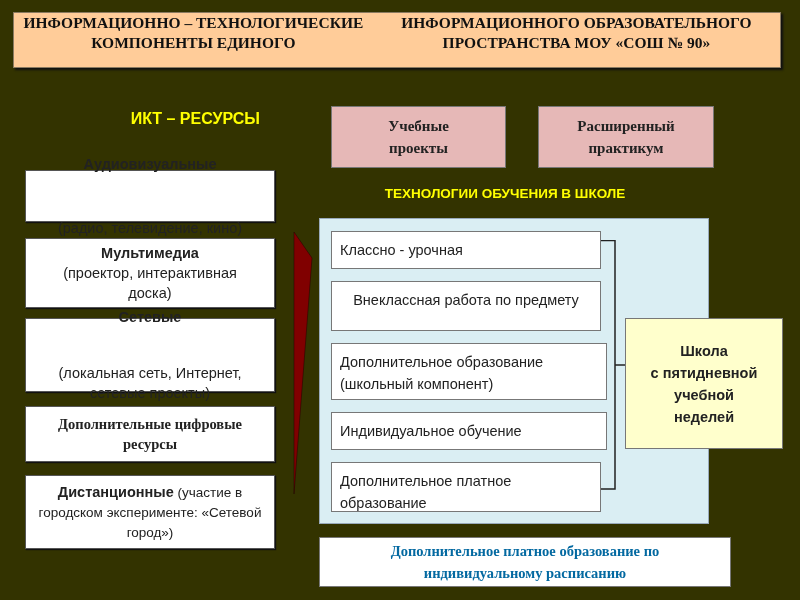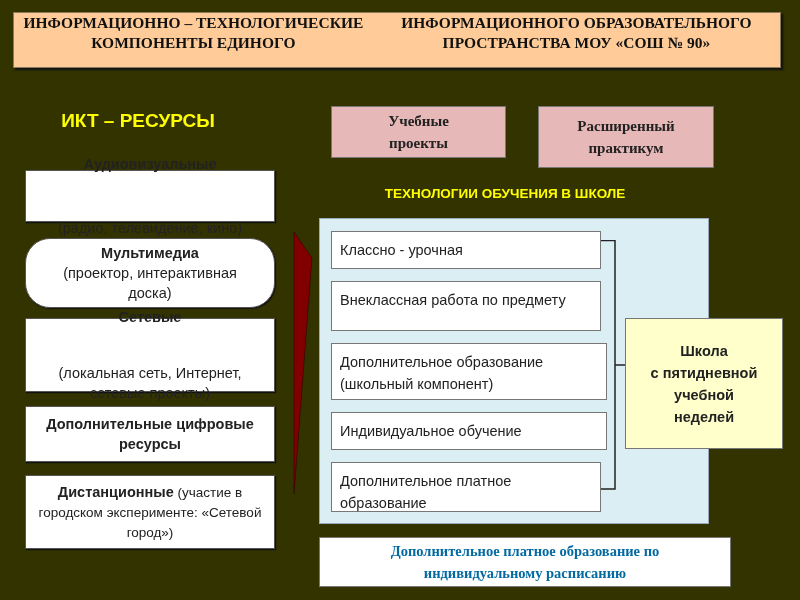--- a/index.html
+++ b/index.html
@@ -1,20 +1,20 @@
 <!DOCTYPE html>
 <html><head>
 <meta charset="utf-8">
 <style>
   html, body { margin:0; padding:0; }
   body { width:800px; height:600px; background:#333300; position:relative; overflow:hidden; font-family:"Liberation Sans", sans-serif; }
   .abs { position:absolute; box-sizing:border-box; }
   .title-box { left:13px; top:12px; width:768px; height:56px; background:#ffcc99; border:1px solid #8a7a60; box-shadow:2px 2px 2px #111; font-family:"Liberation Serif", serif; font-weight:bold; font-size:15.5px; line-height:20px; text-align:center; color:#111; display:flex; flex-direction:row; justify-content:center; }
   .yellow-h { color:#ffff00; font-weight:bold; text-align:center; }
-  .ikt-title { left:28px; top:110px; width:220px; font-size:19px; }
+  .ikt-title { left:40px; top:110px; width:220px; font-size:16px;text-align:right; }
   .tech-title { left:340px; top:186px; width:330px; font-size:13.5px; }
   .res-box { left:25px; width:250px; background:#fff; border:1px solid #555; box-shadow:1px 1px 1px #111; text-align:center; font-size:14.5px; line-height:20px; color:#222; display:flex; flex-direction:column; justify-content:center; }
   .res-box b { font-weight:bold; }
   .pink { background:#e6b8b7; border:1px solid #777; font-family:"Liberation Serif", serif; font-weight:bold; font-size:15px; line-height:22px; text-align:center; color:#222; display:flex; flex-direction:column; justify-content:center; }
   .panel { left:319px; top:218px; width:390px; height:306px; background:#daeef3; border:1px solid #9ab; }
   .tech-item { left:331px; background:#fff; border:1px solid #777; font-size:14.5px; line-height:22px; color:#222; padding:7px 8px; }
   .school-box { left:625px; top:318px; width:158px; height:131px; background:#ffffcc; border:1px solid #777; font-weight:bold; font-size:14.5px; line-height:22px; text-align:center; color:#222; display:flex; flex-direction:column; justify-content:center; }
   .bottom-box { left:319px; top:537px; width:412px; height:50px; background:#fff; border:1px solid #777; font-family:"Liberation Serif", serif; font-weight:bold; font-size:14.5px; line-height:22px; text-align:center; color:#0369a1; display:flex; flex-direction:column; justify-content:center; }
 </style>
 </head>
@@ -24,54 +24,54 @@
   <div>ИНФОРМАЦИОННО – ТЕХНОЛОГИЧЕСКИЕ КОМПОНЕНТЫ ЕДИНОГО</div>
   <div>ИНФОРМАЦИОННОГО ОБРАЗОВАТЕЛЬНОГО ПРОСТРАНСТВА МОУ «СОШ № 90»</div>
 </div>
 
 <div class="abs yellow-h ikt-title">ИКТ – РЕСУРСЫ</div>
 
 <div class="abs res-box" style="top:170px;height:52px;gap:44px;">
   <b>Аудиовизуальные</b>
   <span>(радио, телевидение, кино)</span>
 </div>
-<div class="abs res-box" style="top:238px;height:70px;border-radius:25px;">
+<div class="abs res-box" style="top:238px;height:70px;">
   <b>Мультимедиа</b>
   <span style="padding:0 14px;">(проектор, интерактивная доска)</span>
 </div>
 <div class="abs res-box" style="top:318px;height:74px;gap:36px;">
   <b>Сетевые</b>
   <span style="padding:0 10px;">(локальная сеть, Интернет, сетевые проекты)</span>
 </div>
 <div class="abs res-box" style="top:406px;height:56px;">
-  <b style="padding:0 18px;">Дополнительные цифровые ресурсы</b>
+  <b style="padding:0 18px;font-family:Liberation Serif, serif;">Дополнительные цифровые ресурсы</b>
 </div>
 <div class="abs res-box" style="top:475px;height:74px;font-size:13.5px;">
   <div style="padding:0 6px;"><b style="font-size:14.5px;">Дистанционные</b><span> (участие в городском эксперименте: «Сетевой город»)</span></div>
 </div>
 
 <svg class="abs" style="left:290px;top:230px;" width="30" height="270">
   <polygon points="4,2 22,28 4,264" fill="#800000" stroke="#200" stroke-width="0.5"></polygon>
 </svg>
 
-<div class="abs pink" style="left:331px;top:106px;width:175px;height:52px;">
+<div class="abs pink" style="left:331px;top:106px;width:175px;height:62px;">
   <span>Учебные</span>
   <span>проекты</span>
 </div>
 <div class="abs pink" style="left:538px;top:106px;width:176px;height:62px;">
   <span>Расширенный</span>
   <span>практикум</span>
 </div>
 
 <div class="abs yellow-h tech-title">ТЕХНОЛОГИИ ОБУЧЕНИЯ В ШКОЛЕ</div>
 
 <div class="abs panel"></div>
 
 <div class="abs tech-item" style="top:231px;width:270px;height:38px;">Классно - урочная</div>
-<div class="abs tech-item" style="top:281px;width:270px;height:50px;">Внеклассная работа по предмету</div>
+<div class="abs tech-item" style="top:281px;width:270px;height:50px;text-align:center;">Внеклассная работа по предмету</div>
 <div class="abs tech-item" style="top:343px;width:276px;height:57px;">Дополнительное образование (школьный компонент)</div>
 <div class="abs tech-item" style="top:412px;width:276px;height:38px;">Индивидуальное обучение</div>
 <div class="abs tech-item" style="top:462px;width:270px;height:50px;">Дополнительное платное образование</div>
 
 <svg class="abs" style="left:600px;top:240px;" width="30" height="250">
   <path d="M1,0.5 H15 V249 H1" fill="none" stroke="#222" stroke-width="1.5"></path>
   <line x1="15" y1="125" x2="26" y2="125" stroke="#222" stroke-width="1.5"></line>
 </svg>
 
 <div class="abs school-box">

